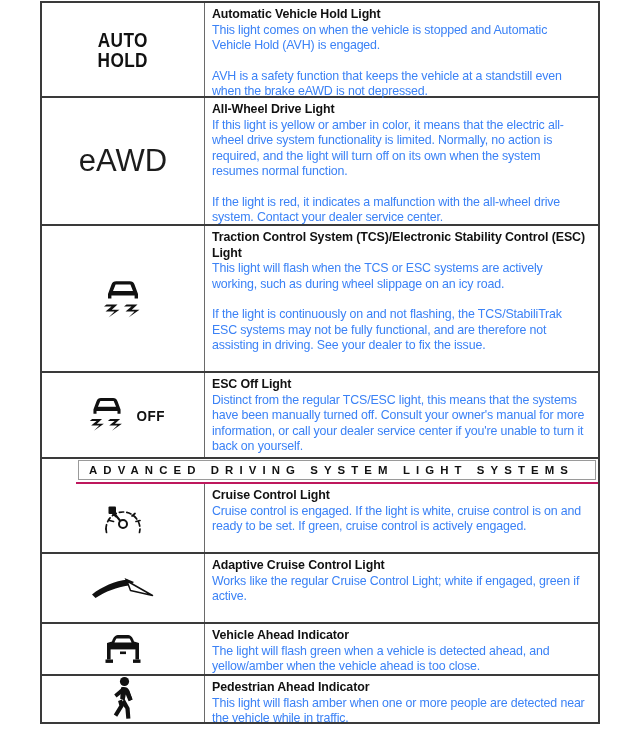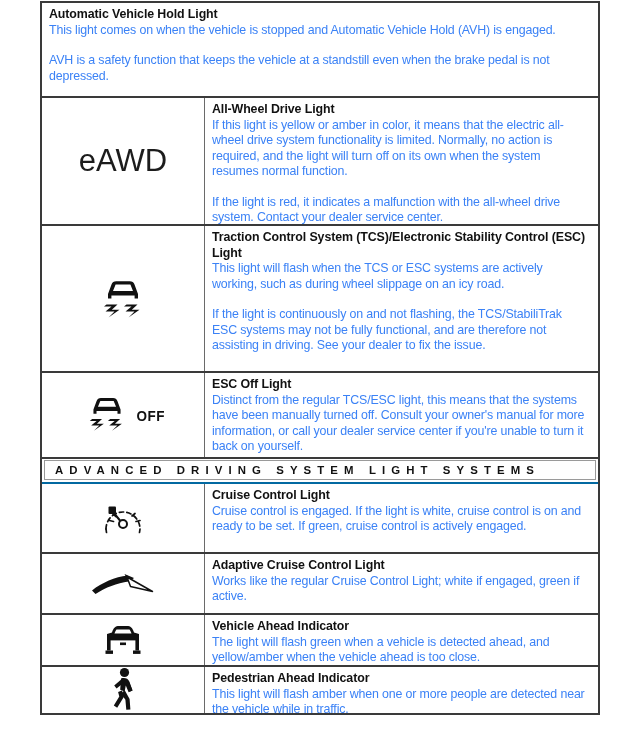--- a/index.html
+++ b/index.html
@@ -74,21 +74,22 @@
     margin: 0;
   }
 
   .para-gap {
     height: 15px;
   }
 
   
   .banner-row {
     display: block;
-    border-bottom: 2px solid #0369a1;
+    border-bottom: 2px solid #be185d;
+    margin-left: 34px;
   }
   .banner {
     border: 1.5px solid #9a9a9a;
     margin: 1px 2px 2px 2px;
     padding: 3px 0 3px 10px;
     font-size: 11.4px;
     font-weight: bold;
     letter-spacing: 6.1px;
     color: #111;
     white-space: nowrap;
@@ -133,25 +134,31 @@
 
   svg { display: block; }
 </style>
 </head>
 <body>
 
 <div class="page">
   <div class="table">
 
     <div class="row" style="height:95px">
+      <div class="cell-icon">
+        <div class="glyph-autohold">
+          <div>AUTO</div>
+          <div>HOLD</div>
+        </div>
+      </div>
       <div class="cell-text">
         <div class="title">Automatic Vehicle Hold Light</div>
         <div class="body-text">This light comes on when the vehicle is stopped and Automatic Vehicle Hold (AVH) is engaged.</div>
         <div class="para-gap"></div>
-        <div class="body-text">AVH is a safety function that keeps the vehicle at a standstill even when the brake pedal is not depressed.</div>
+        <div class="body-text">AVH is a safety function that keeps the vehicle at a standstill even when the brake eAWD is not depressed.</div>
       </div>
     </div>
 
     <div class="row" style="height:128px">
       <div class="cell-icon">
         <div class="glyph-eawd">eAWD</div>
       </div>
       <div class="cell-text">
         <div class="title">All-Wheel Drive Light</div>
         <div class="body-text">If this light is yellow or amber in color, it means that the electric all-wheel drive system functionality is limited. Normally, no action is required, and the light will turn off on its own when the system resumes normal function.</div>
@@ -237,21 +244,21 @@
             <rect x="14.5" y="11.5" width="7.5" height="7.5" rx="1" fill="#111"></rect>
           </svg>
         </span>
       </div>
       <div class="cell-text">
         <div class="title">Cruise Control Light</div>
         <div class="body-text">Cruise control is engaged. If the light is white, cruise control is on and ready to be set. If green, cruise control is actively engaged.</div>
       </div>
     </div>
 
-    <div class="row" style="height:61px">
+    <div class="row" style="height:70px">
       <div class="cell-icon">
         <span>
           <svg width="74" height="36" viewBox="0 0 74 36">
 
             <path d="M6 24.5 C16 16.5 29 11 41.5 9.5 L42.5 15.5 C31 17 19.5 21.5 9.5 28 Z" fill="#111"></path>
 
             <path d="M38.5 8 L48 12 L42.5 16.5 Z" fill="#111"></path>
 
             <path d="M41 11 L66.5 25.5 L44.5 20.5 Z" fill="#fff" stroke="#111" stroke-width="1.5" stroke-linejoin="round"></path>
           </svg>

